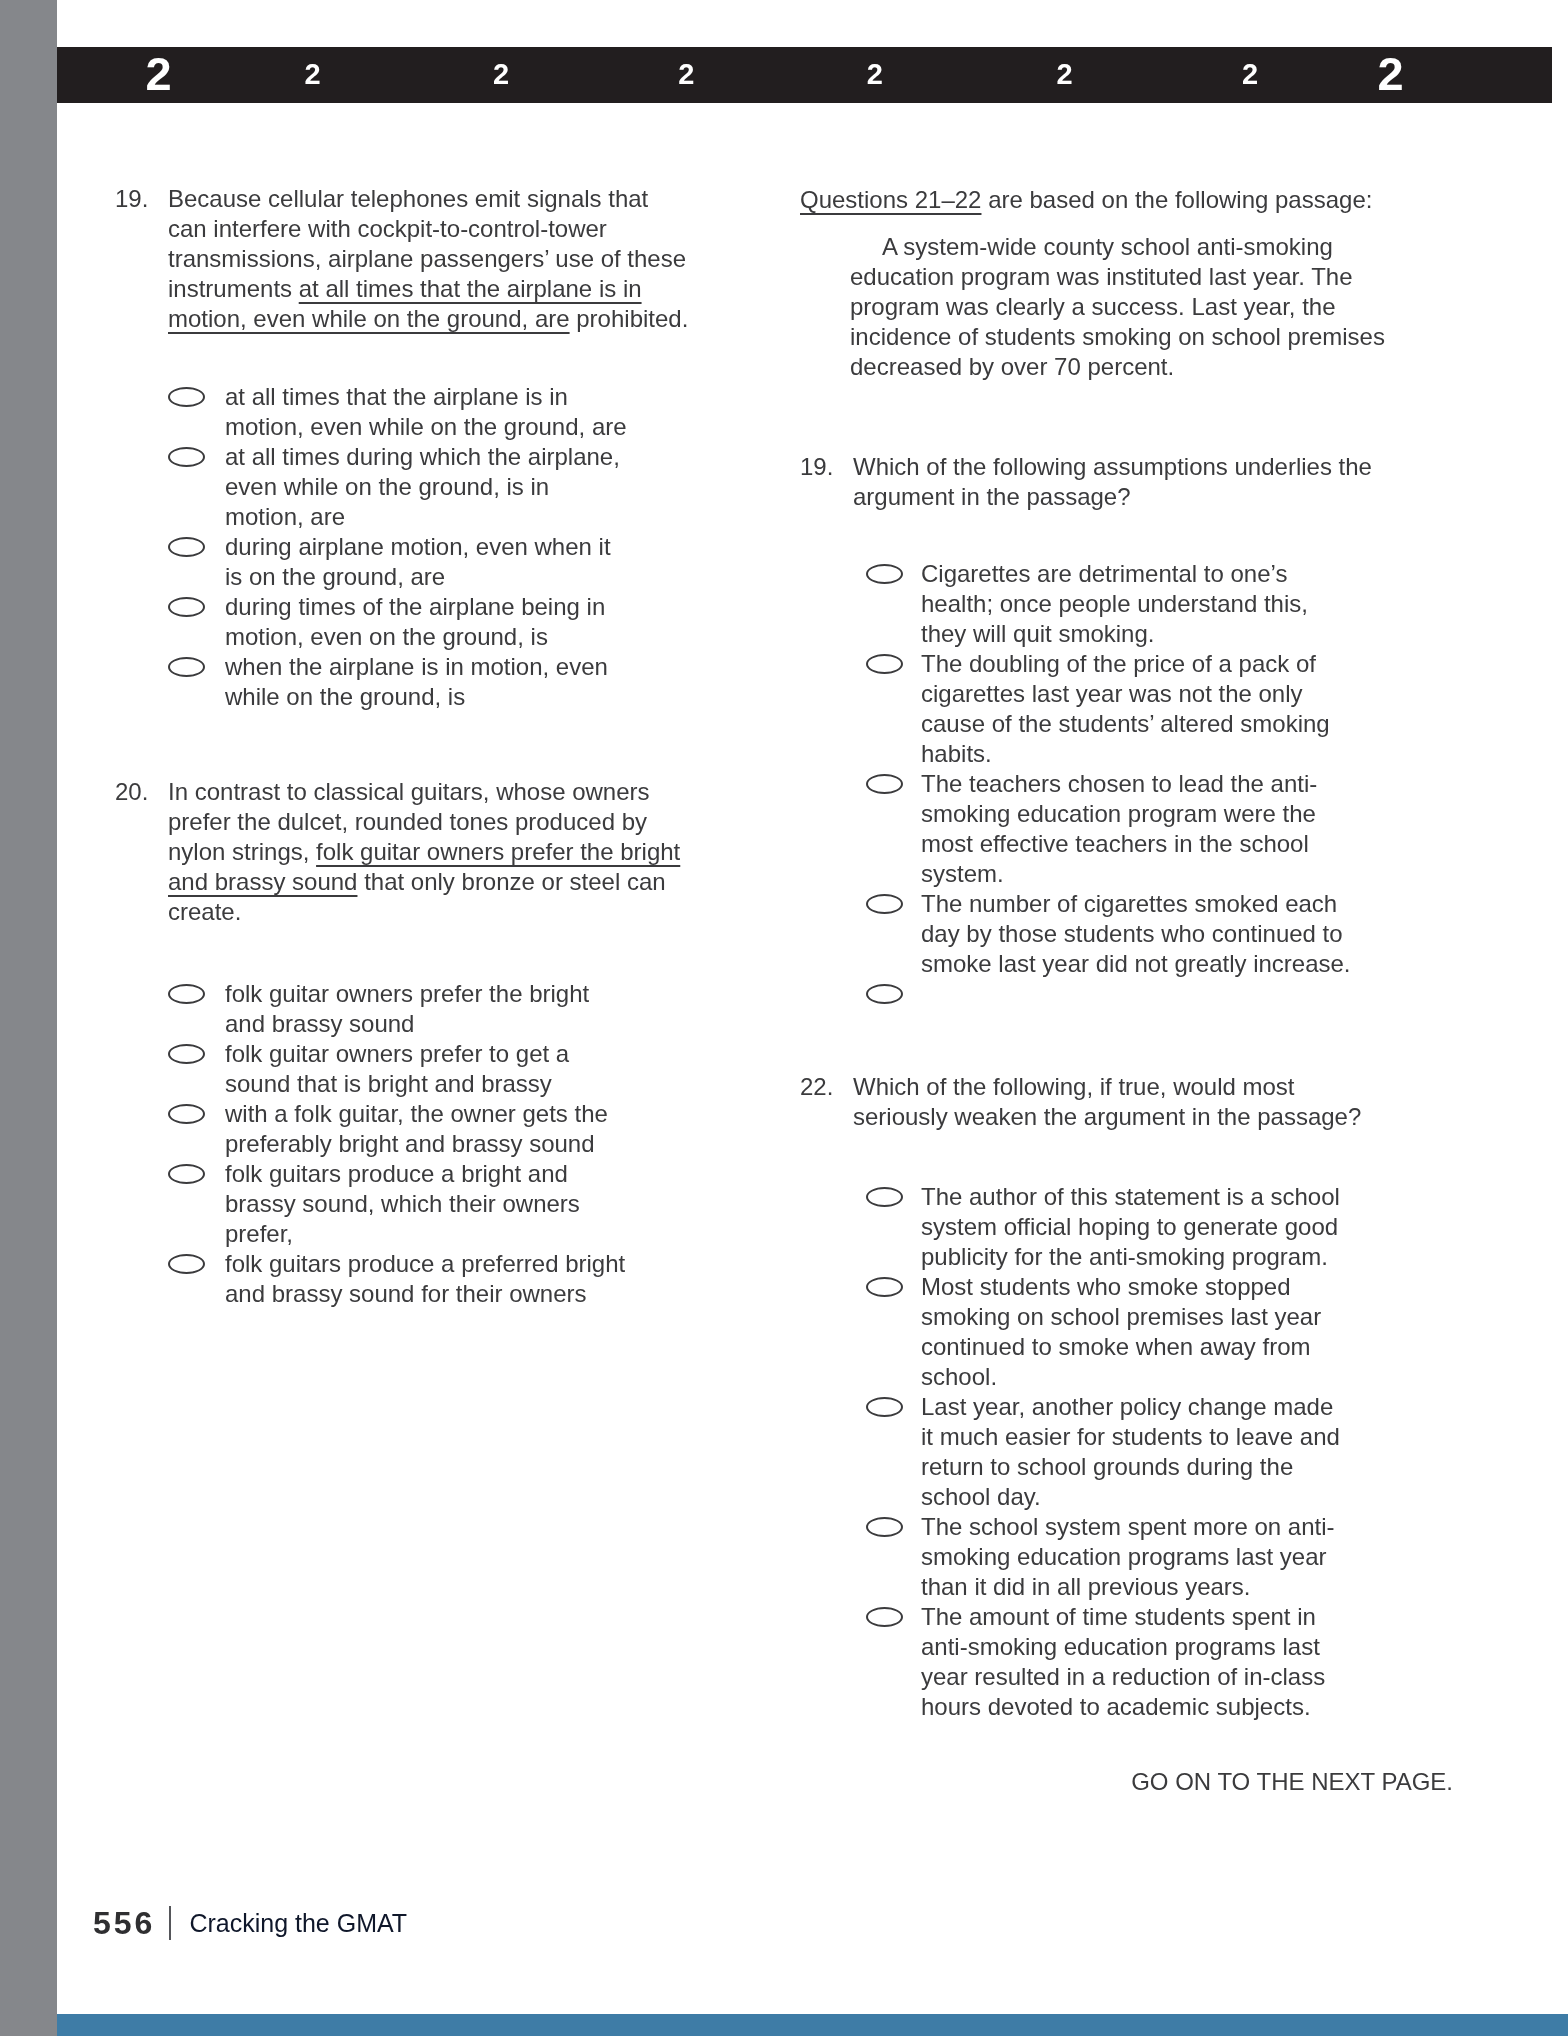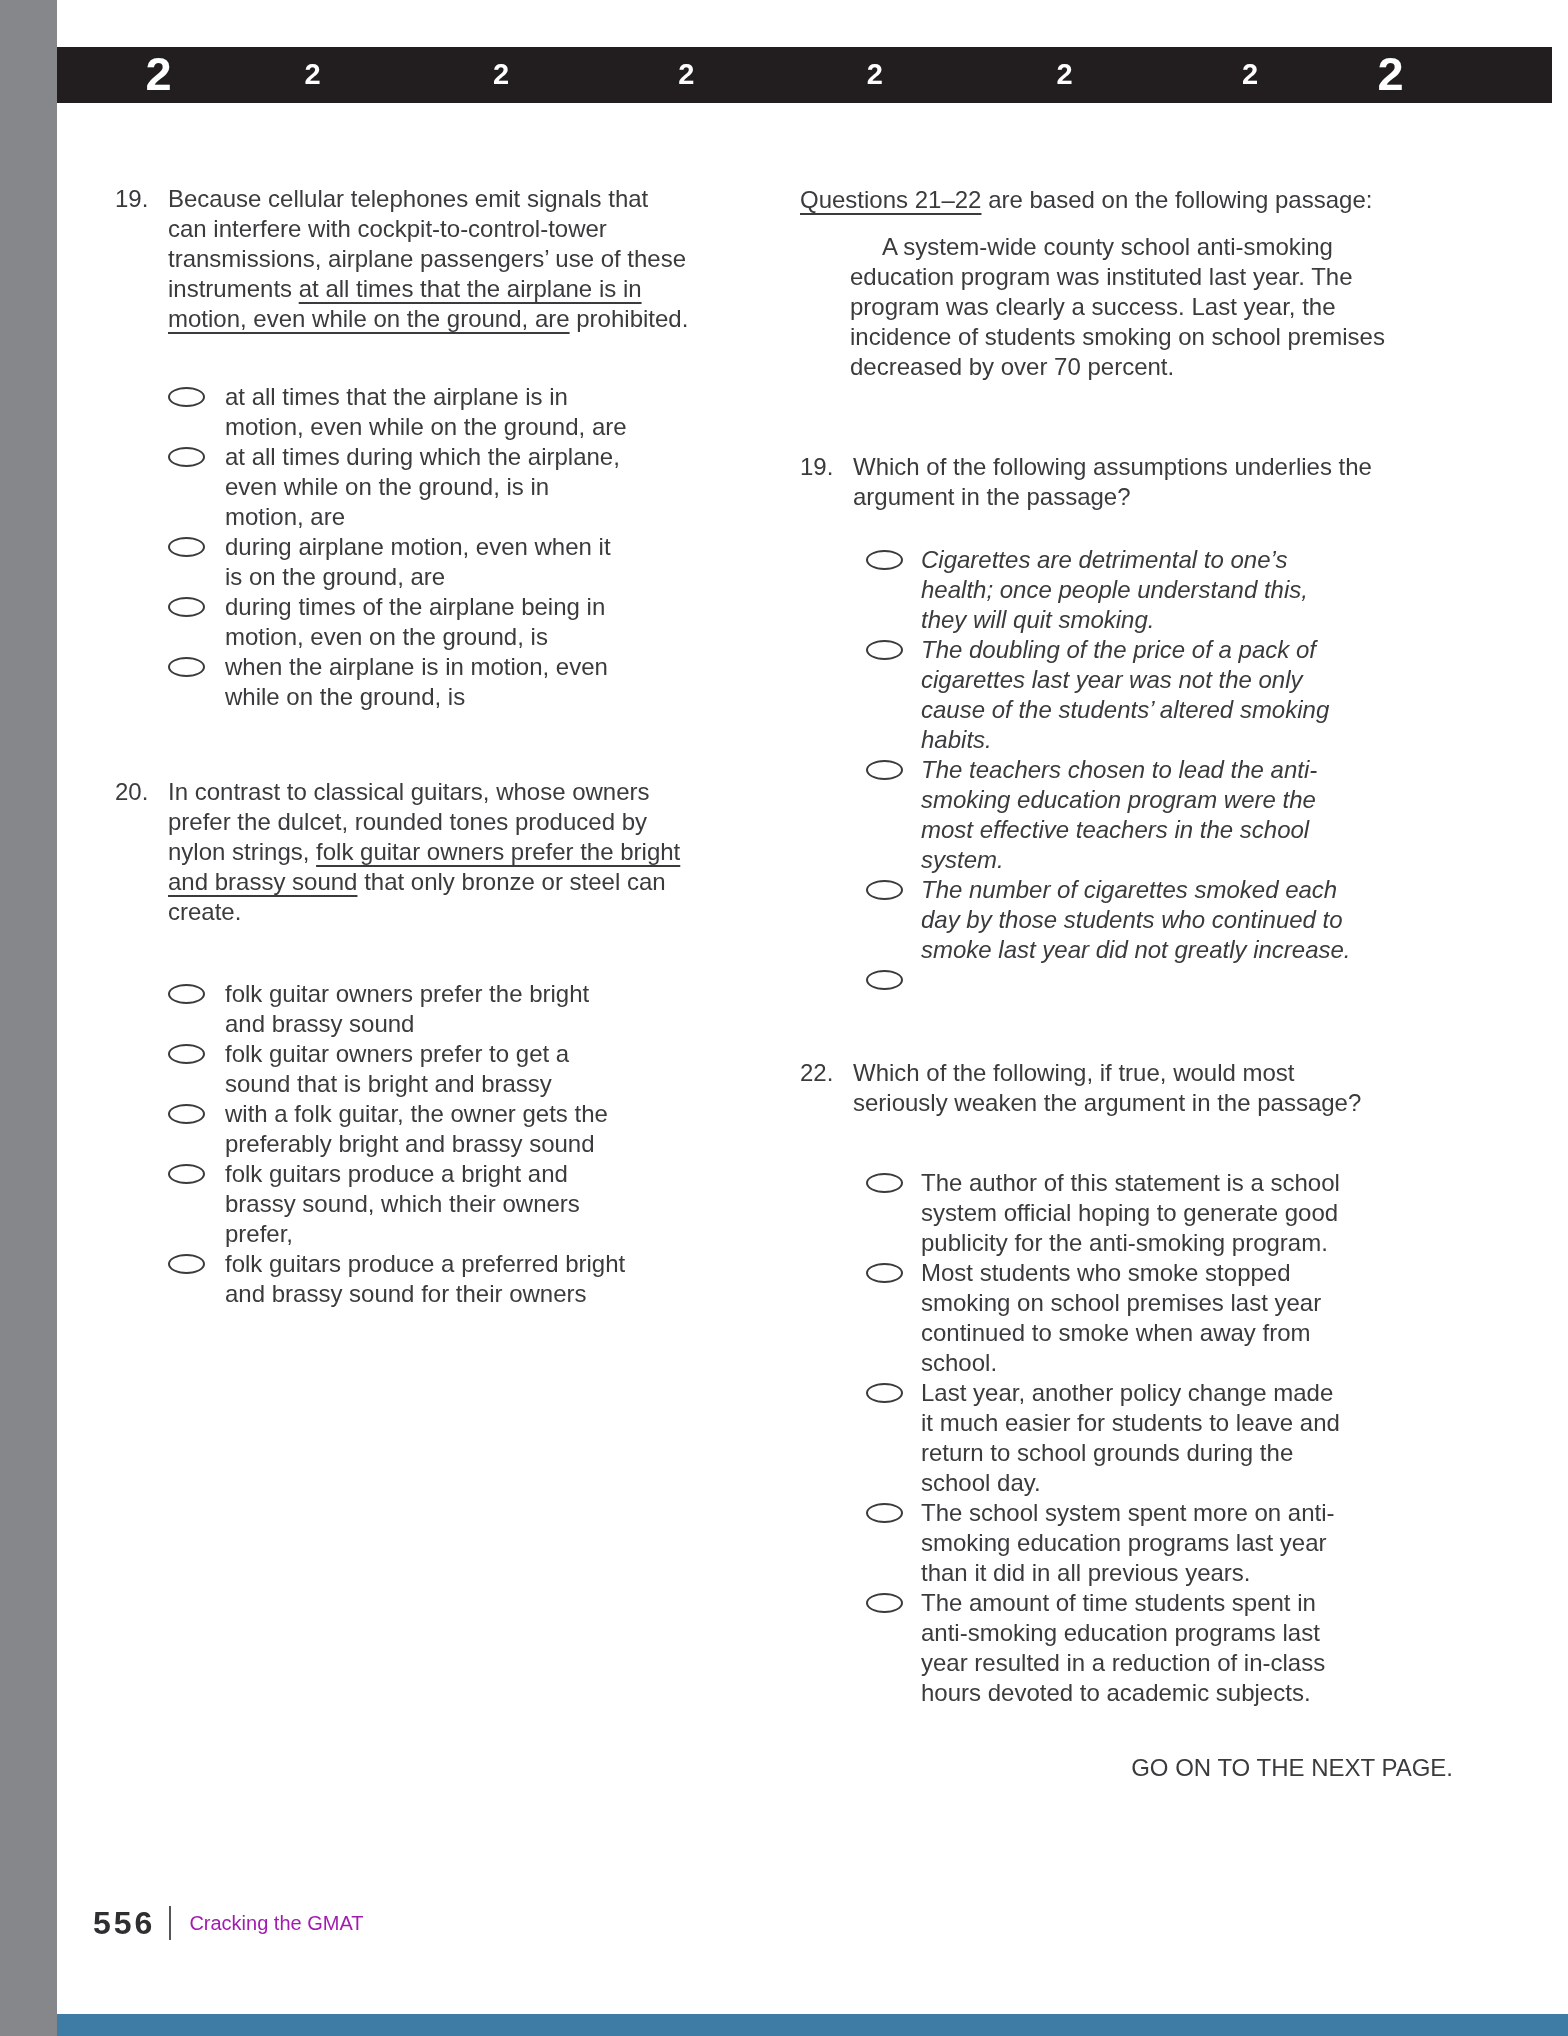--- a/index.html
+++ b/index.html
@@ -25,21 +25,21 @@
   .choice .bubble{margin-right:20px;}
   .rcol .choice .bubble{margin-right:18px;}
   .rcol .choices{margin-left:66px;}
   .choice-text{white-space:pre-line;}
   .passage{white-space:pre-line;margin-left:50px;text-indent:32px;}
   .intro{white-space:pre-line;}
   .go-on{text-align:right;padding-right:12px;}
   .footer{position:absolute;left:93px;top:1906px;display:flex;align-items:center;}
   .footer .pg{font-weight:bold;font-size:32px;letter-spacing:3px;color:#2f2f31;}
   .footer .rule{width:2px;height:34px;background:#55565a;margin:0 18px 0 14px;}
-  .footer .title{font-size:20px;color:#a21caf;}
+  .footer .title{font-size:25px;color:#0f172a;}
   .blue-bar{position:absolute;left:57px;right:0;bottom:0;height:22px;background:#3e7ca6;}
 </style>
 </head>
 <body>
 
 <div class="gray-strip"></div>
 
 <div class="header-bar">
   <span class="hnum big" style="left:6.8%">2</span>
   <span class="hnum small" style="left:17.1%">2</span>
@@ -139,21 +139,21 @@
 program was clearly a success. Last year, the
 incidence of students smoking on school premises
 decreased by over 70 percent.</div>
 
   <div class="q" style="margin-top:70px;">
     <div class="qnum">19.</div>
     <div class="qbody">Which of the following assumptions underlies the
 argument in the passage?</div>
   </div>
 
-  <div class="choices" style="margin-top:33px;font-style:italic;">
+  <div class="choices" style="margin-top:47px;">
     <div class="choice">
       <span class="bubble"></span>
       <span class="choice-text">Cigarettes are detrimental to one’s
 health; once people understand this,
 they will quit smoking.</span>
     </div>
     <div class="choice">
       <span class="bubble"></span>
       <span class="choice-text">The doubling of the price of a pack of
 cigarettes last year was not the only

